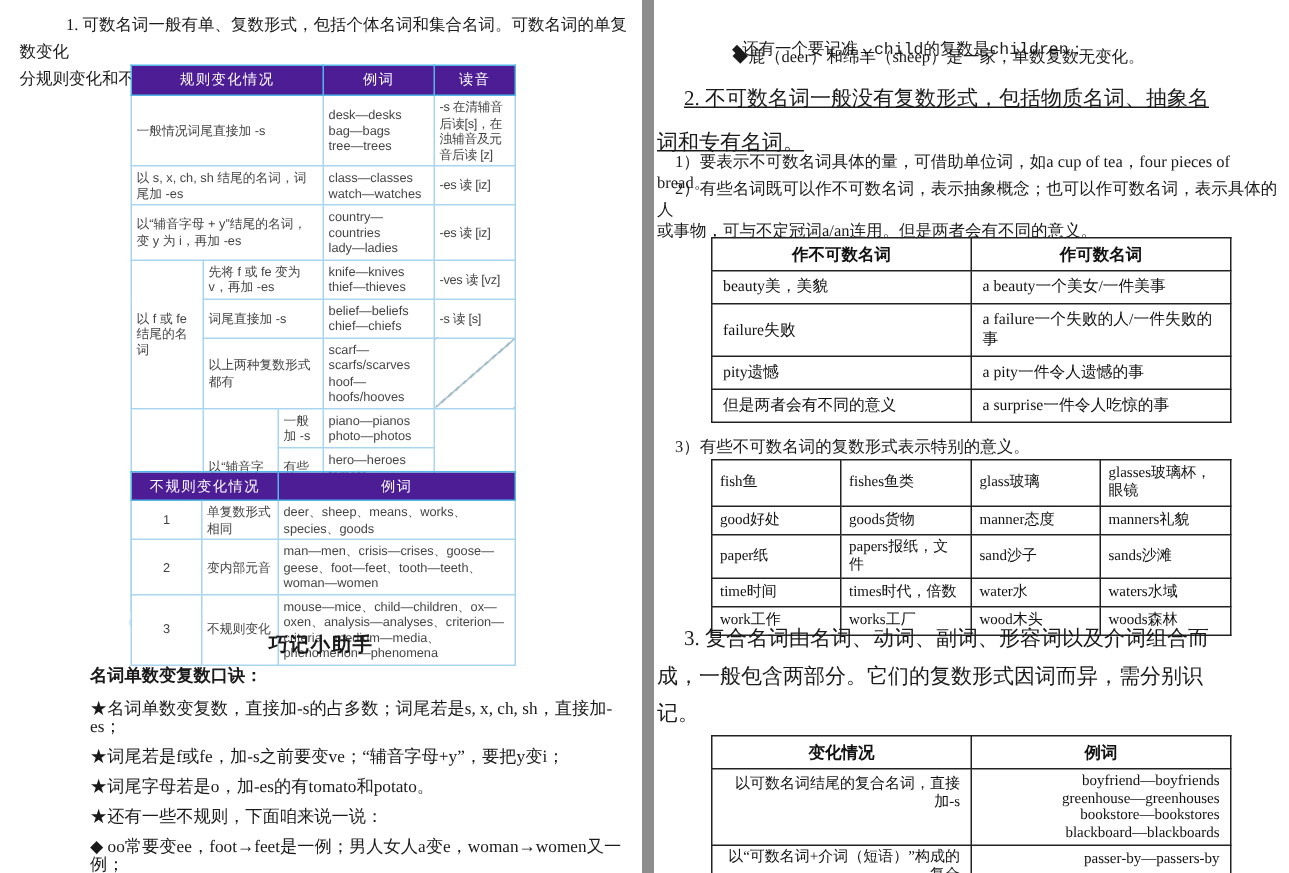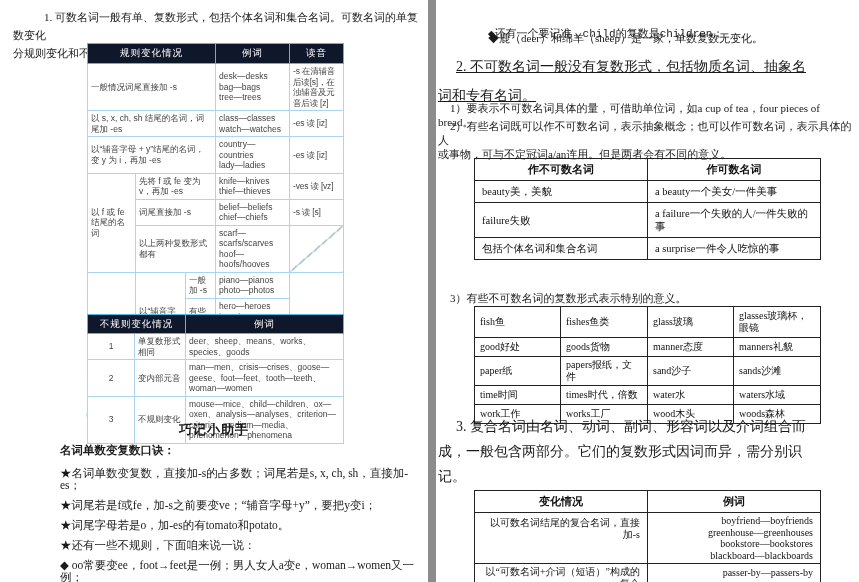--- a/index.html
+++ b/index.html
@@ -14,21 +14,21 @@
   .page-right { left:436px; width:423px; }
   .pre { white-space:pre-line; }
 
   
   .intro { position:absolute; left:13px; top:8px; width:406px; margin:0;
            font-size:11px; line-height:18px; text-indent:31px; white-space:pre-line; }
 
   table.bluetab { border-collapse:collapse; table-layout:fixed;
 
            font-family:"Liberation Sans", sans-serif; color:#444; }
-  .bluetab th { background:#0f172a; border:1px solid #53b8e8; color:#fff;
+  .bluetab th { background:#4c1d95; border:1px solid #53b8e8; color:#fff;
            font-weight:normal; font-size:9.5px; letter-spacing:1px; padding:2px; }
   .bluetab td { border:1px solid #a9d6ee; background:#fff; padding:2px 3px;
            font-size:8.5px; line-height:10.5px; vertical-align:middle; text-align:left; }
   .t1 { position:absolute; left:87px; top:43px; width:256px; }
   .t2 { position:absolute; left:87px; top:314px; width:256px; }
   .t2 td.num { text-align:center; }
   td.pr { letter-spacing:-0.2px; }
   td.diag { background:linear-gradient(to bottom right,
             transparent calc(50% - 0.6px), #9bb6c4 calc(50% - 0.6px),
             #9bb6c4 calc(50% + 0.6px), transparent calc(50% + 0.6px)); }
@@ -218,21 +218,25 @@
     </tr>
     <tr style="height:22px">
       <td>beauty美，美貌</td>
       <td>a beauty一个美女/一件美事</td>
     </tr>
     <tr style="height:22px">
       <td>failure失败</td>
       <td>a failure一个失败的人/一件失败的事</td>
     </tr>
     <tr style="height:22px">
-      <td>包括个体名词和集合名词</td>
+      <td>pity遗憾</td>
+      <td>a pity一件令人遗憾的事</td>
+    </tr>
+    <tr style="height:22px">
+      <td>但是两者会有不同的意义</td>
       <td>a surprise一件令人吃惊的事</td>
     </tr>
     </tbody>
   </table>
 
   <p class="smallp p3">3）有些不可数名词的复数形式表示特别的意义。</p>
 
   <table class="rt t4">
     <colgroup>
         <col style="width:86px">

